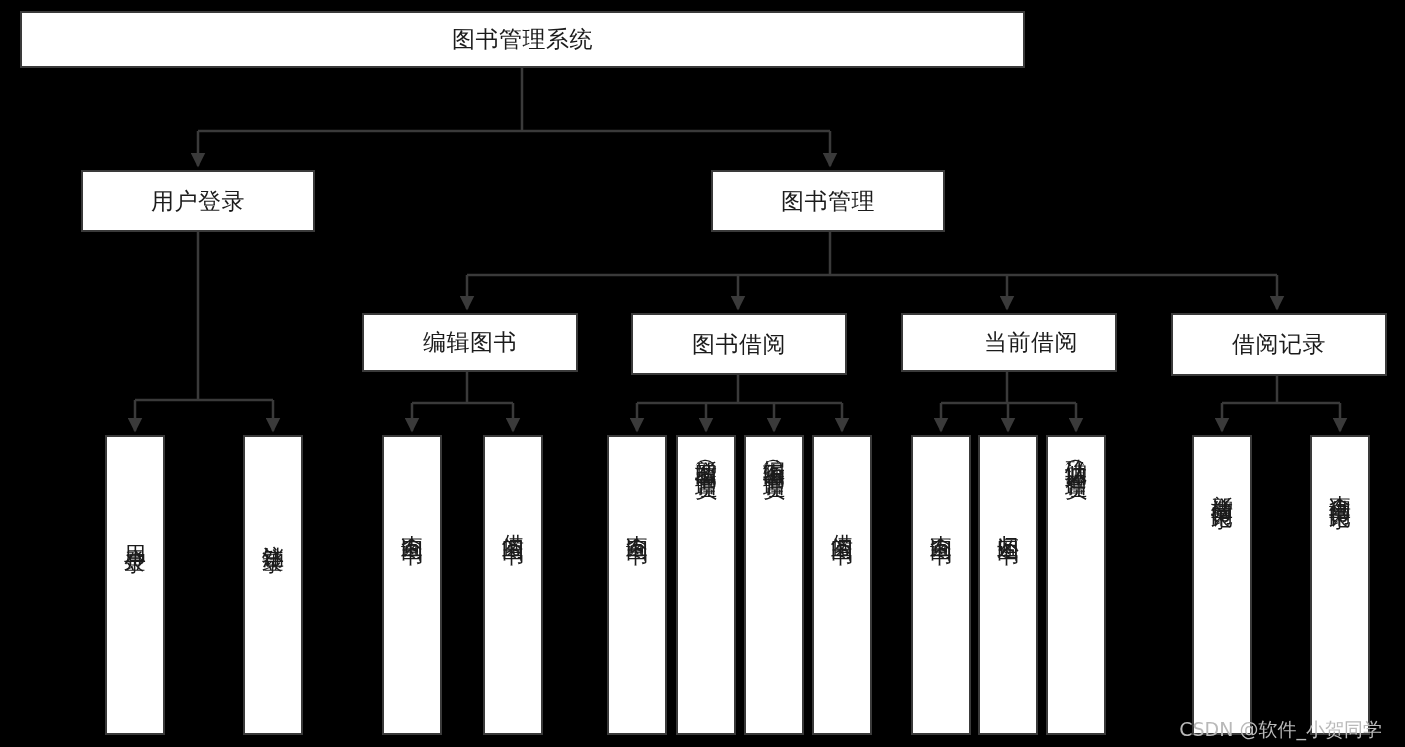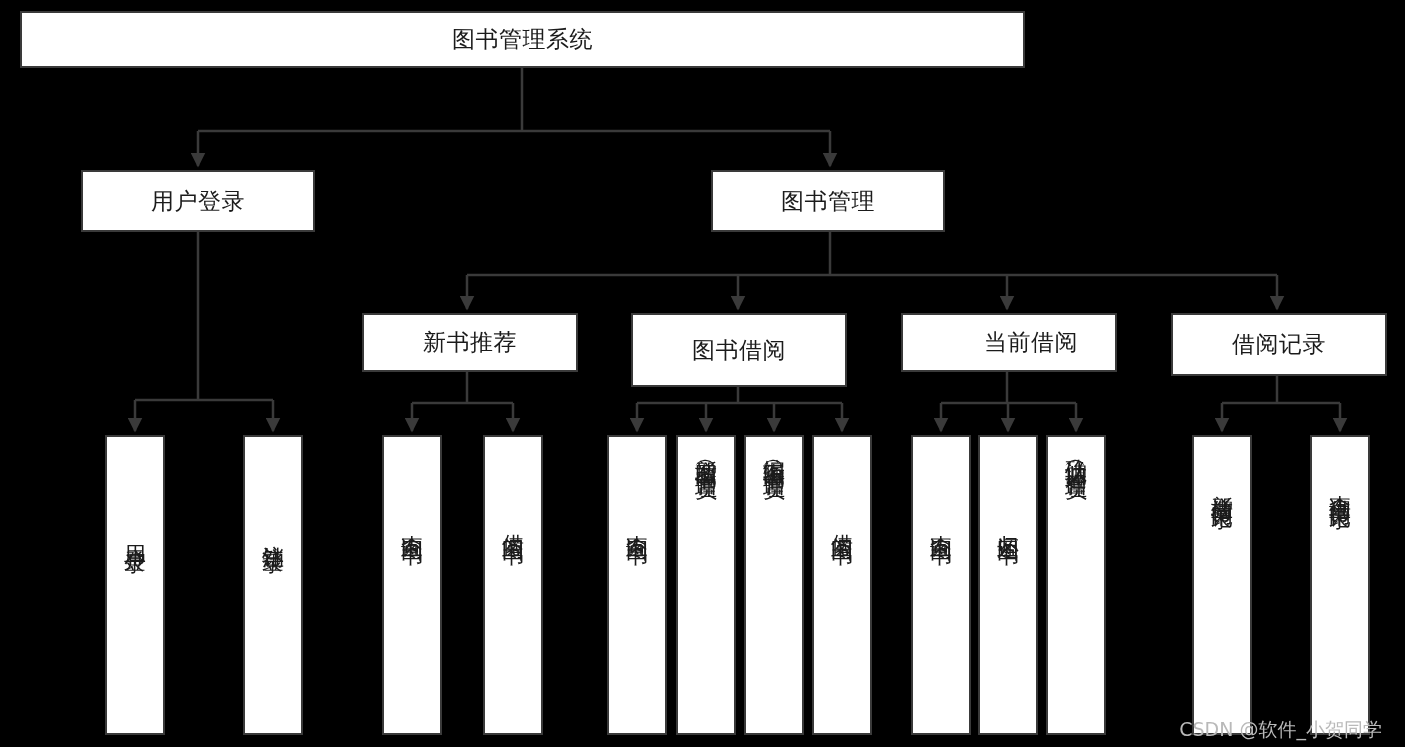--- a/index.html
+++ b/index.html
@@ -133,23 +133,23 @@
   </div>
 
   <div class="node horiz" style="left:81px; top:170px; width:234px; height:62px;">
     <span class="label">用户登录</span>
   </div>
   <div class="node horiz" style="left:711px; top:170px; width:234px; height:62px;">
     <span class="label">图书管理</span>
   </div>
 
   <div class="node horiz" style="left:362px; top:313px; width:216px; height:59px;">
-    <span class="label">新书推荐</span>
-  </div>
-  <div class="node horiz" style="left:631px; top:313px; width:216px; height:74px;">
+    <span class="label">编辑图书</span>
+  </div>
+  <div class="node horiz" style="left:631px; top:313px; width:216px; height:62px;">
     <span class="label">图书借阅</span>
   </div>
   <div class="node horiz" style="left:901px; top:313px; width:216px; height:59px;padding-left:44px;">
     <span class="label">当前借阅</span>
   </div>
   <div class="node horiz" style="left:1171px; top:313px; width:216px; height:63px;">
     <span class="label">借阅记录</span>
   </div>
 
   <div class="node vert" style="left:105px; top:435px; width:60px; height:300px; padding-top:90px;">

